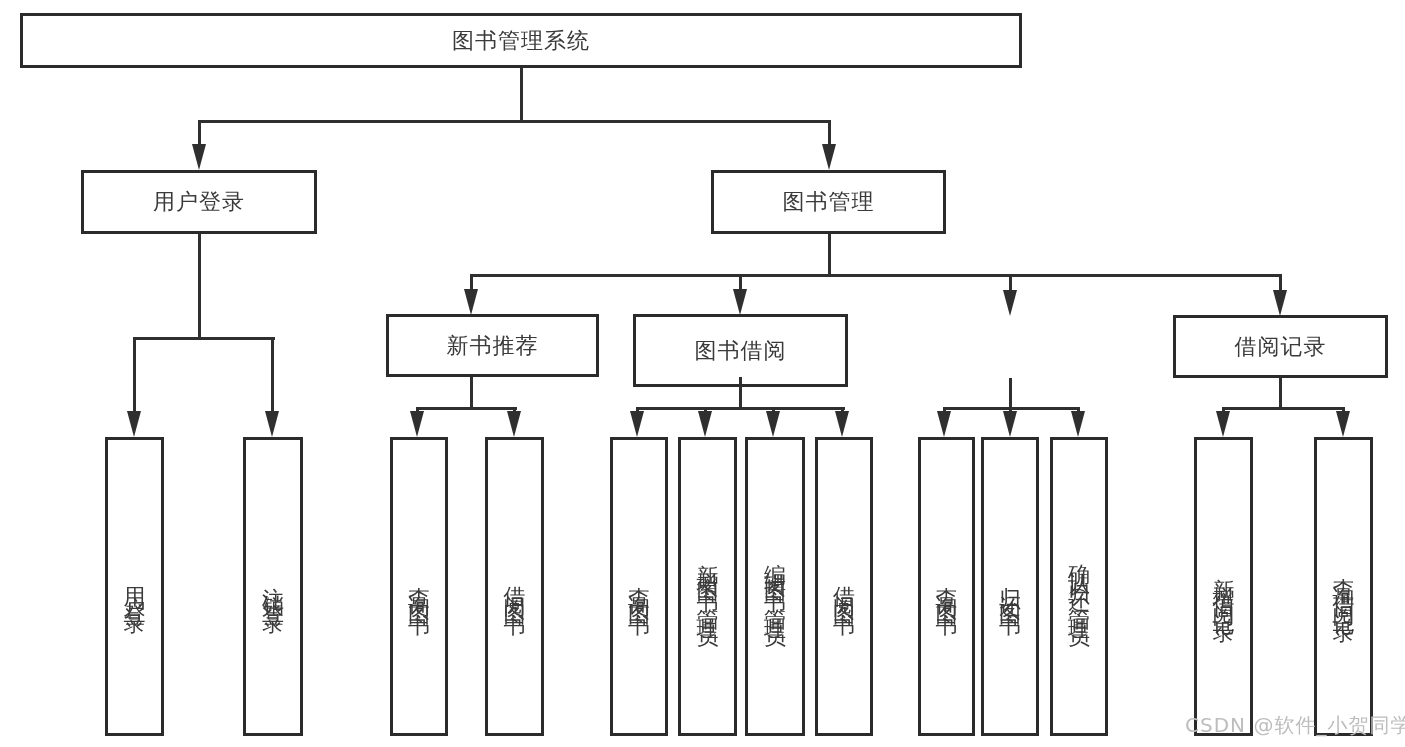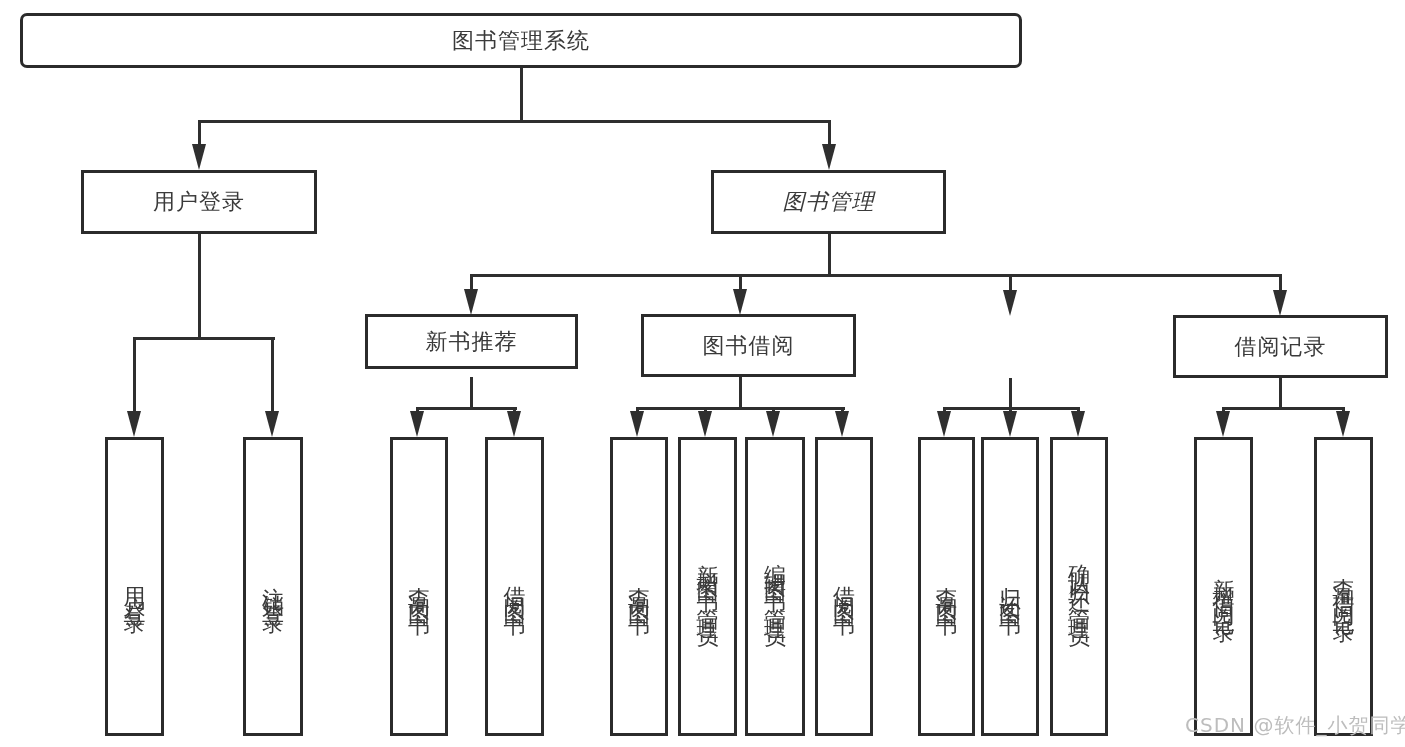--- a/index.html
+++ b/index.html
@@ -32,25 +32,25 @@
   .ln{position:absolute;background:#2f2f2f;}
   
   .ah{
     position:absolute;display:block;
     width:0;height:0;
     border-left:7px solid transparent;
     border-right:7px solid transparent;
     border-top:26px solid #2f2f2f;
   }
   
-  #n-root{left:20px;top:13px;width:1002px;height:55px;border-radius:7px;}
+  #n-root{left:20px;top:13px;width:1002px;height:55px;}
   #n-user-login{left:81px;top:170px;width:236px;height:64px;}
-  #n-book-mgmt{left:711px;top:170px;width:235px;height:64px;font-style:italic;}
-  #n-new-book{left:365px;top:314px;width:213px;height:55px;}
-  #n-book-borrow{left:633px;top:314px;width:215px;height:63px;margin-left:8px;}
+  #n-book-mgmt{left:711px;top:170px;width:235px;height:64px;}
+  #n-new-book{left:386px;top:314px;width:213px;height:63px;}
+  #n-book-borrow{left:633px;top:314px;width:215px;height:73px;}
   #n-current-borrow{left:903px;top:315px;width:215px;height:63px;}
   #n-borrow-record{left:1173px;top:315px;width:215px;height:63px;}
   
   .leaf{top:437px;height:299px;}
   #l-ul-1{left:105px;width:59px;}
   #l-ul-2{left:243px;width:60px;}
   #l-nb-1{left:390px;width:58px;}
   #l-nb-2{left:485px;width:59px;}
   #l-bb-1{left:610px;width:58px;}
   #l-bb-2{left:678px;width:59px;}

